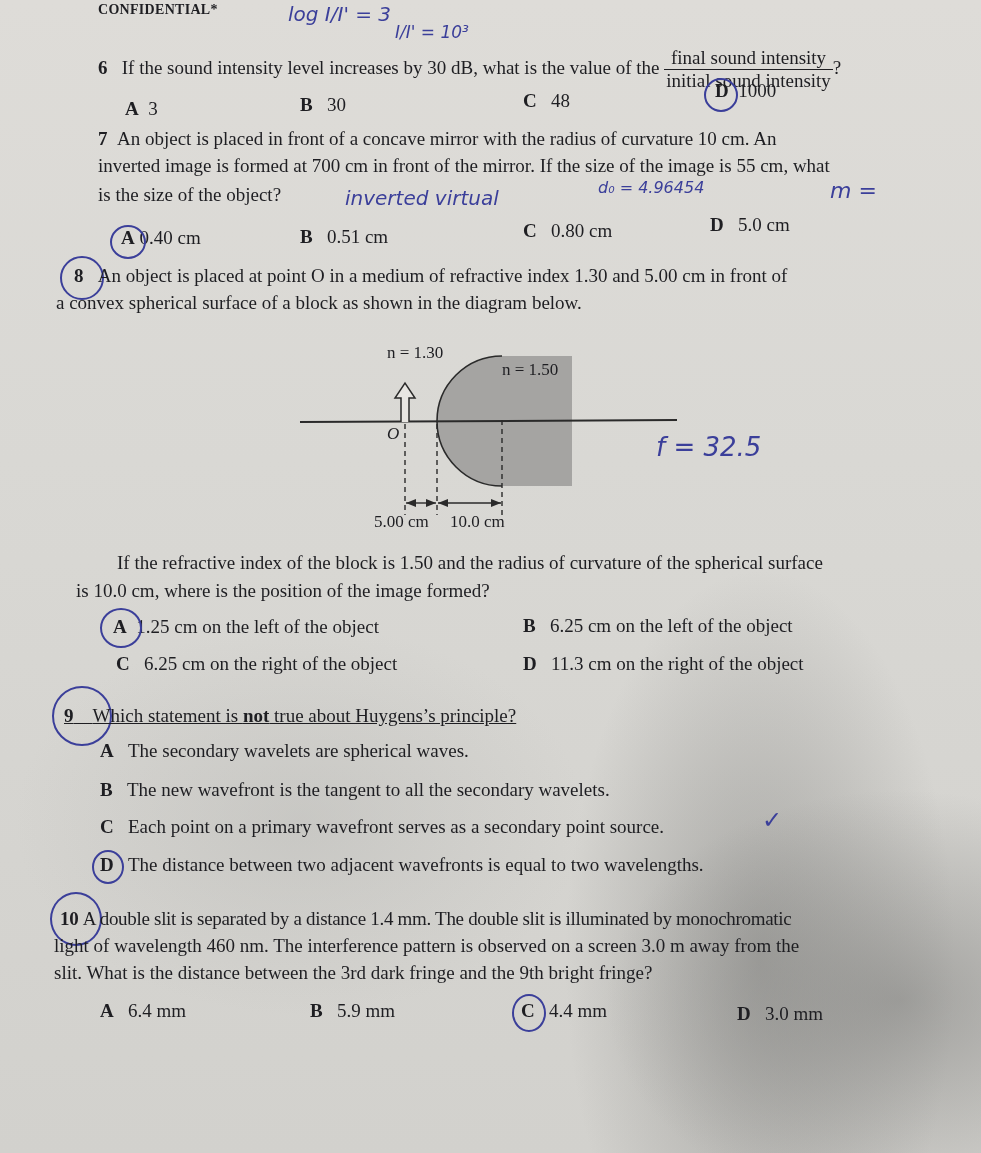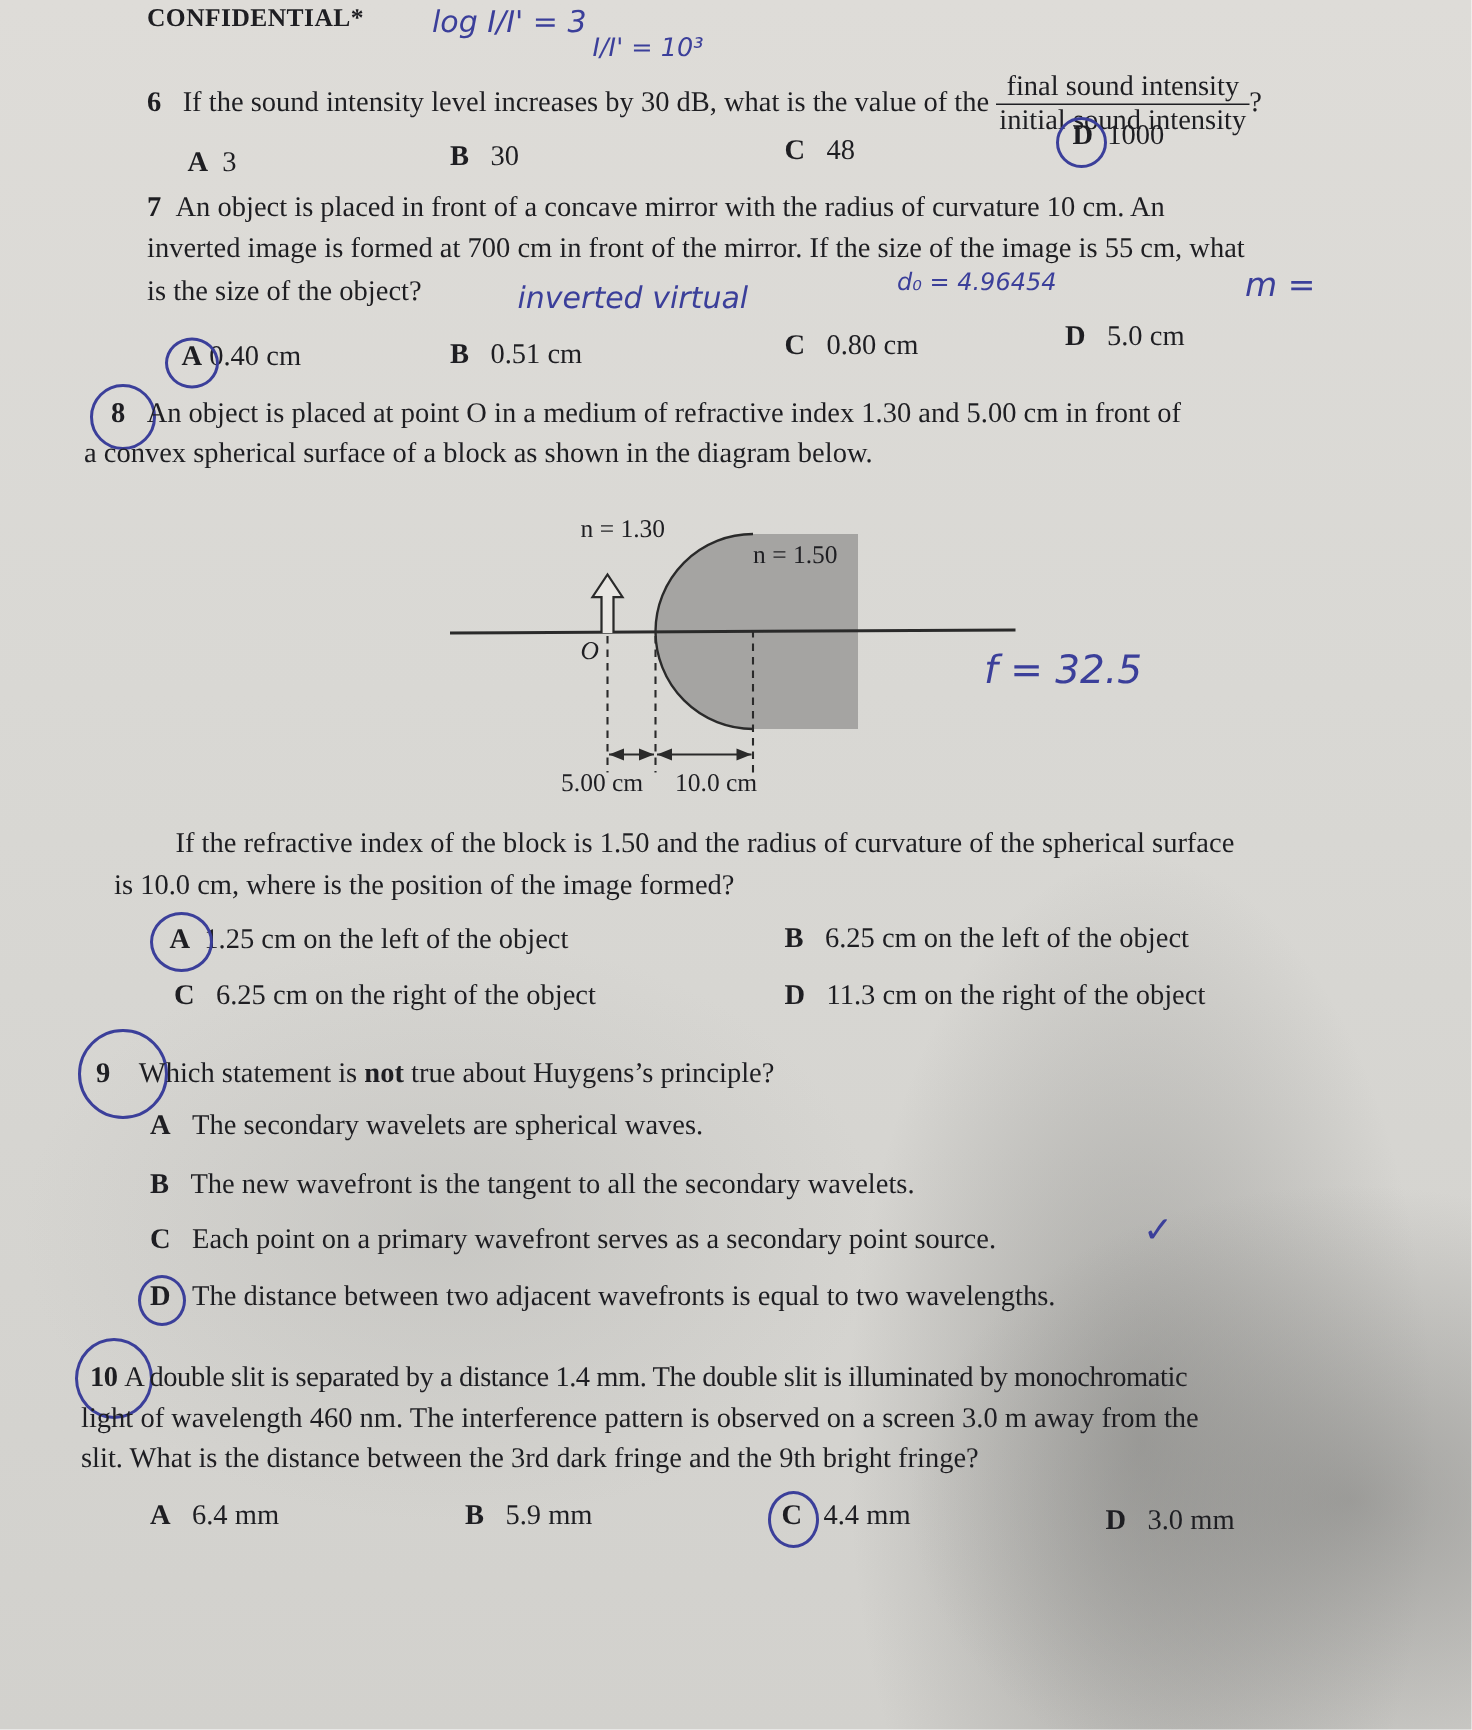--- a/index.html
+++ b/index.html
@@ -18,21 +18,21 @@
   .ink{color:#3b3f9a;font-family:"DejaVu Sans",sans-serif;font-style:italic;}
   .circle{position:absolute;border:2px solid #3b3f9a;border-radius:50%;}
   .frac{display:inline-block;vertical-align:middle;text-align:center;font-size:19px;}
   .frac .num{display:block;border-bottom:1.5px solid #1e1e22;padding:0 2px;}
   .frac .den{display:block;padding:0 2px;}
   .bold{font-weight:bold;}
 </style>
 </head>
 <body>
 
-<div class="abs bold" style="left:98px;top:2px;font-size:17px;letter-spacing:0.3px;">CONFIDENTIAL*</div>
+<div class="abs bold" style="left:98px;top:2px;font-size:14px;letter-spacing:0.3px;">CONFIDENTIAL*</div>
 
 <div class="abs ink" style="left:288px;top:2px;font-size:20px;">log I/I' = 3</div>
 <div class="abs ink" style="left:395px;top:22px;font-size:17px;">I/I' = 10³</div>
 
 <div class="abs t" style="left:98px;top:47px;">
   <span class="lbl">6</span>&nbsp;&nbsp;
   <span>If the sound intensity level increases by 30 dB, what is the value of the</span>
   <span class="frac">
     <span class="num">final sound intensity</span>
     <span class="den">initial sound intensity</span>
@@ -94,21 +94,21 @@
 <div class="abs t" style="left:117px;top:552px;">If the refractive index of the block is 1.50 and the radius of curvature of the spherical surface</div>
 <div class="abs t" style="left:76px;top:580px;">is 10.0 cm, where is the position of the image formed?</div>
 
 <div class="abs t" style="left:113px;top:616px;"><span class="lbl">A</span>&nbsp;&nbsp;<span>1.25 cm on the left of the object</span></div>
 <div class="circle" style="left:100px;top:608px;width:38px;height:36px;"></div>
 <div class="abs t" style="left:523px;top:615px;"><span class="lbl">B</span>&nbsp;&nbsp;&nbsp;<span>6.25 cm on the left of the object</span></div>
 <div class="abs t" style="left:116px;top:653px;text-align:right;"><span class="lbl">C</span>&nbsp;&nbsp;&nbsp;<span>6.25 cm on the right of the object</span></div>
 <div class="abs t" style="left:523px;top:653px;"><span class="lbl">D</span>&nbsp;&nbsp;&nbsp;<span>11.3 cm on the right of the object</span></div>
 
 <div class="circle" style="left:52px;top:686px;width:56px;height:56px;"></div>
-<div class="abs t" style="left:64px;top:705px;"><span class="lbl">9</span>&nbsp;&nbsp;&nbsp;&nbsp;<span>Which statement is </span><span class="lbl">not</span><span> true about Huygens’s principle?</span></div>
+<div class="abs t" style="left:64px;top:705px;text-decoration:underline;"><span class="lbl">9</span>&nbsp;&nbsp;&nbsp;&nbsp;<span>Which statement is </span><span class="lbl">not</span><span> true about Huygens’s principle?</span></div>
 <div class="abs t" style="left:100px;top:740px;"><span class="lbl">A</span>&nbsp;&nbsp;&nbsp;<span>The secondary wavelets are spherical waves.</span></div>
 <div class="abs t" style="left:100px;top:779px;"><span class="lbl">B</span>&nbsp;&nbsp;&nbsp;<span>The new wavefront is the tangent to all the secondary wavelets.</span></div>
 <div class="abs t" style="left:100px;top:816px;"><span class="lbl">C</span>&nbsp;&nbsp;&nbsp;<span>Each point on a primary wavefront serves as a secondary point source.</span></div>
 <div class="abs ink" style="left:762px;top:806px;font-size:24px;font-style:normal;">✓</div>
 <div class="abs t" style="left:100px;top:854px;"><span class="lbl">D</span>&nbsp;&nbsp;&nbsp;<span>The distance between two adjacent wavefronts is equal to two wavelengths.</span></div>
 <div class="circle" style="left:92px;top:850px;width:28px;height:30px;"></div>
 
 <div class="circle" style="left:50px;top:892px;width:48px;height:50px;"></div>
 <div class="abs t" style="left:60px;top:908px;letter-spacing:-0.3px;"><span class="lbl">10</span>&nbsp;<span>A double slit is separated by a distance 1.4 mm.  The double slit is illuminated by monochromatic</span></div>
 <div class="abs t" style="left:54px;top:935px;">light of wavelength 460 nm.  The interference pattern is observed on a screen 3.0 m away from the</div>

